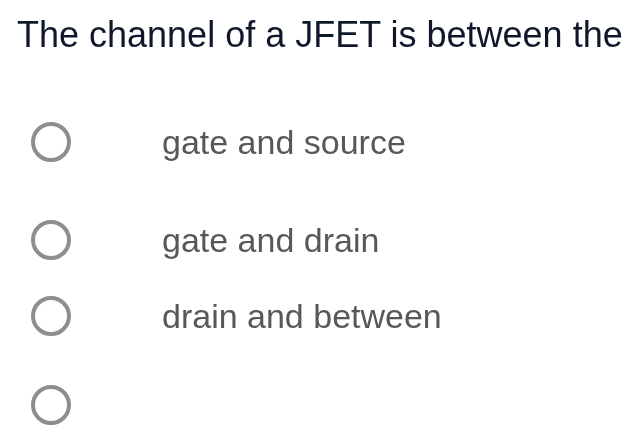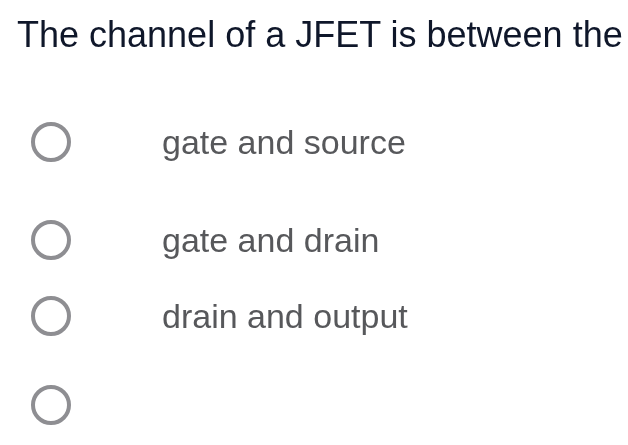--- a/index.html
+++ b/index.html
@@ -69,20 +69,20 @@
     <span class="option-label">gate and source</span>
   </div>
 
   <div class="option-row row-1">
     <span class="radio-circle"></span>
     <span class="option-label">gate and drain</span>
   </div>
 
   <div class="option-row row-2">
     <span class="radio-circle"></span>
-    <span class="option-label">drain and output</span>
+    <span class="option-label">drain and between</span>
   </div>
 
   <div class="option-row row-3">
     <span class="radio-circle"></span>
   </div>
 
 </div>
 
 </body></html>

